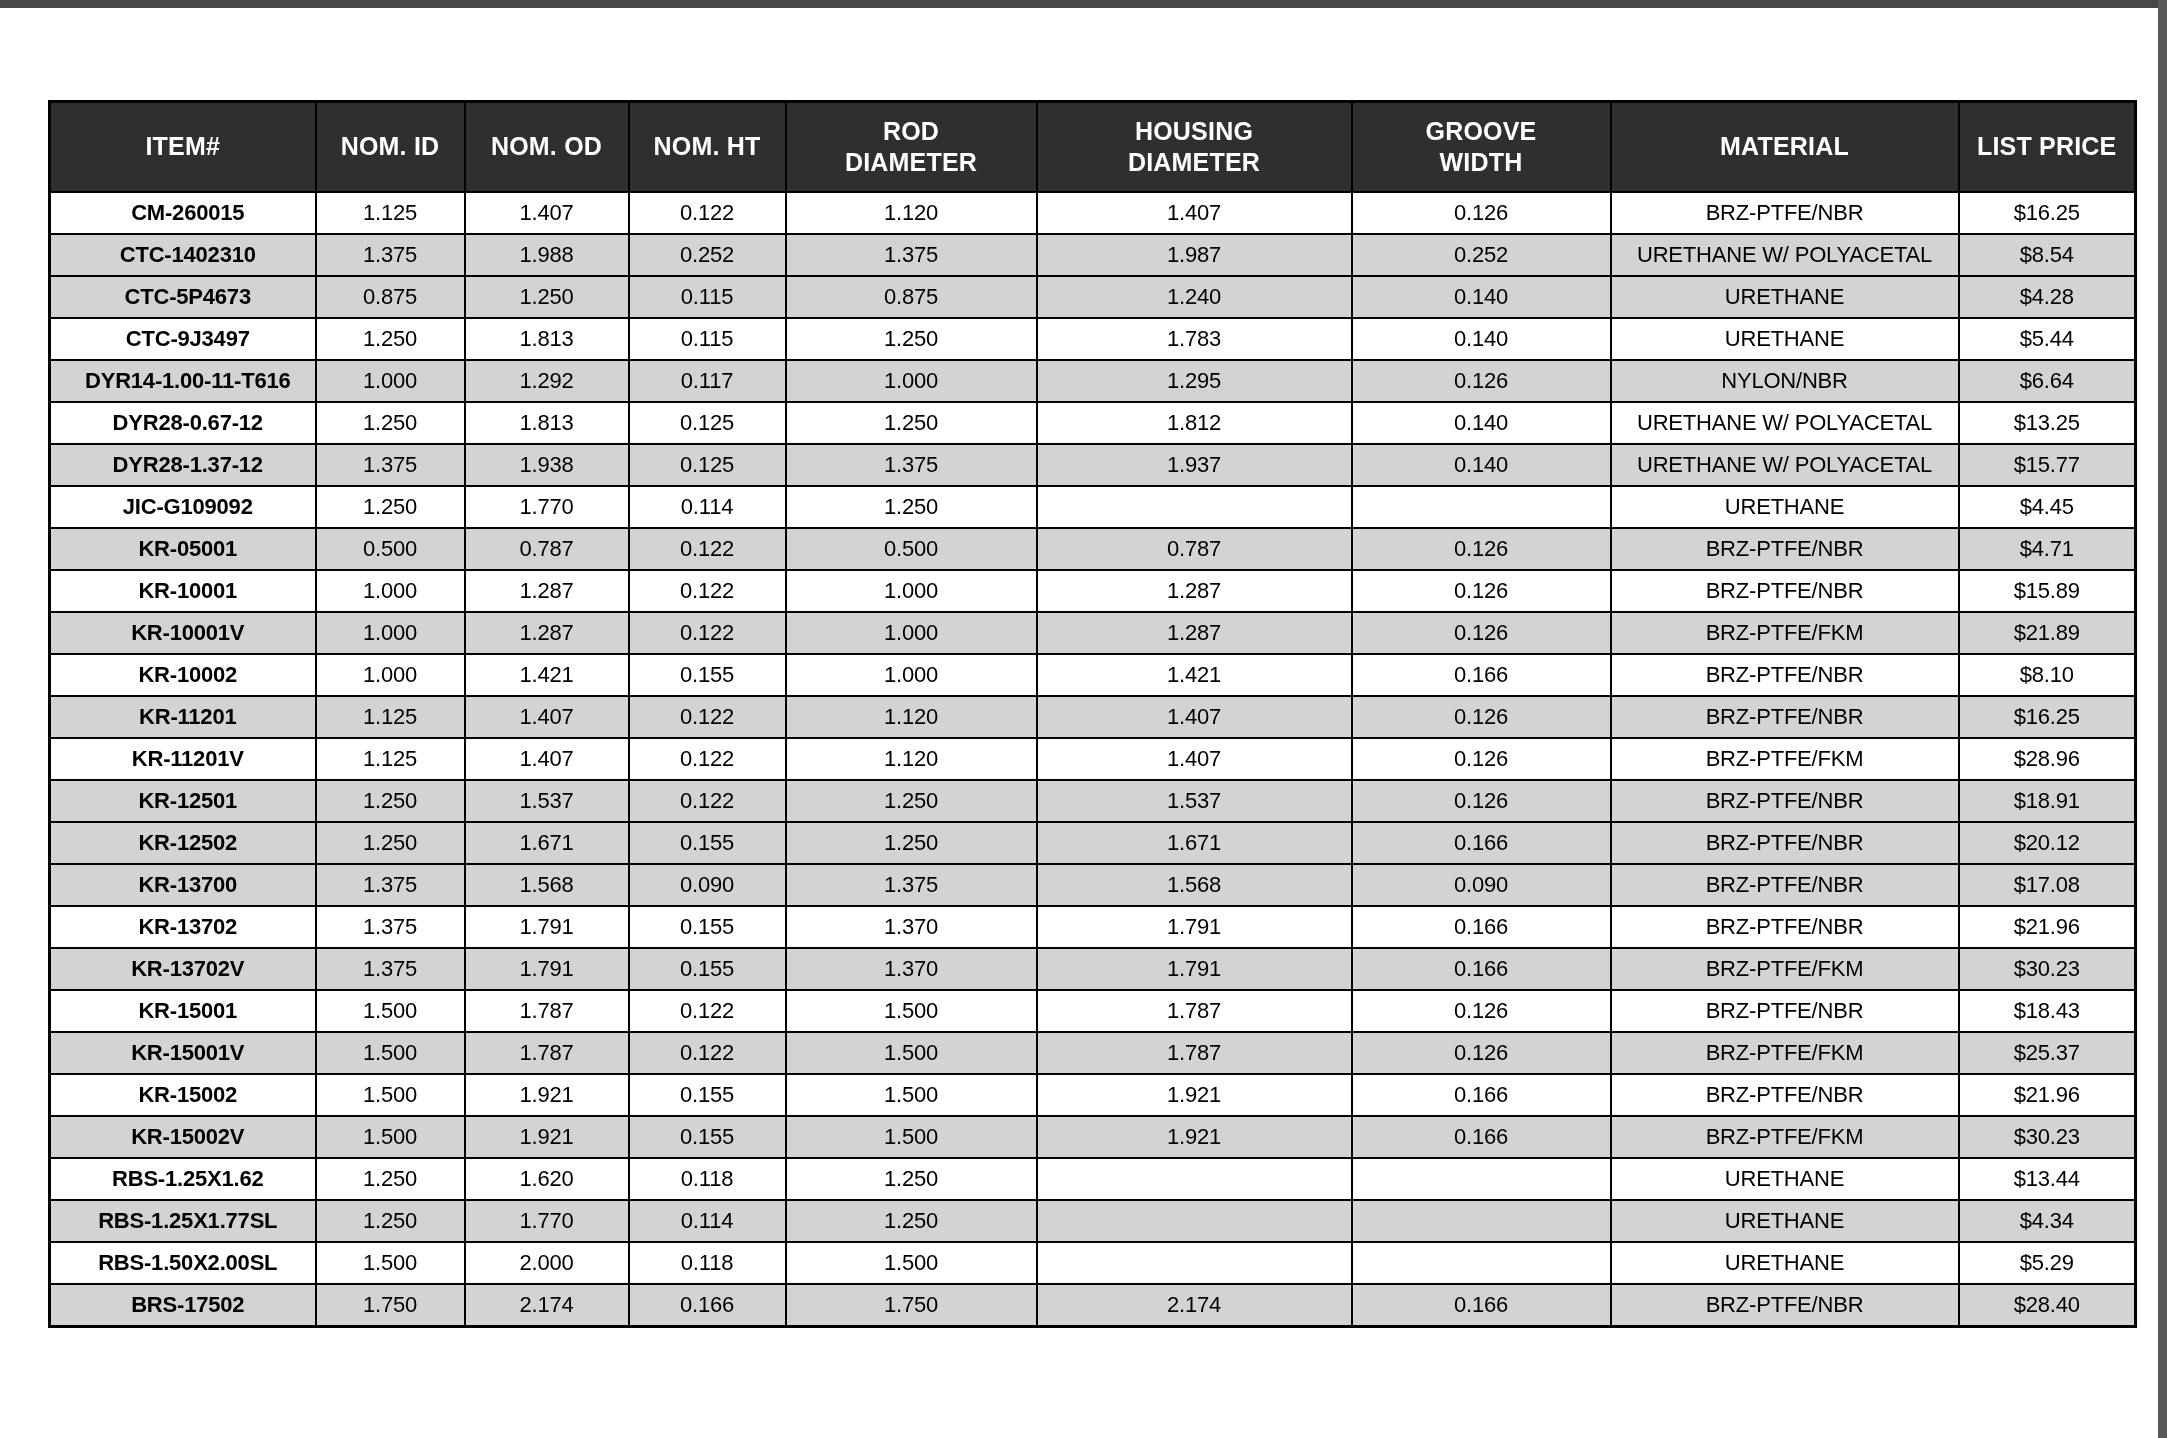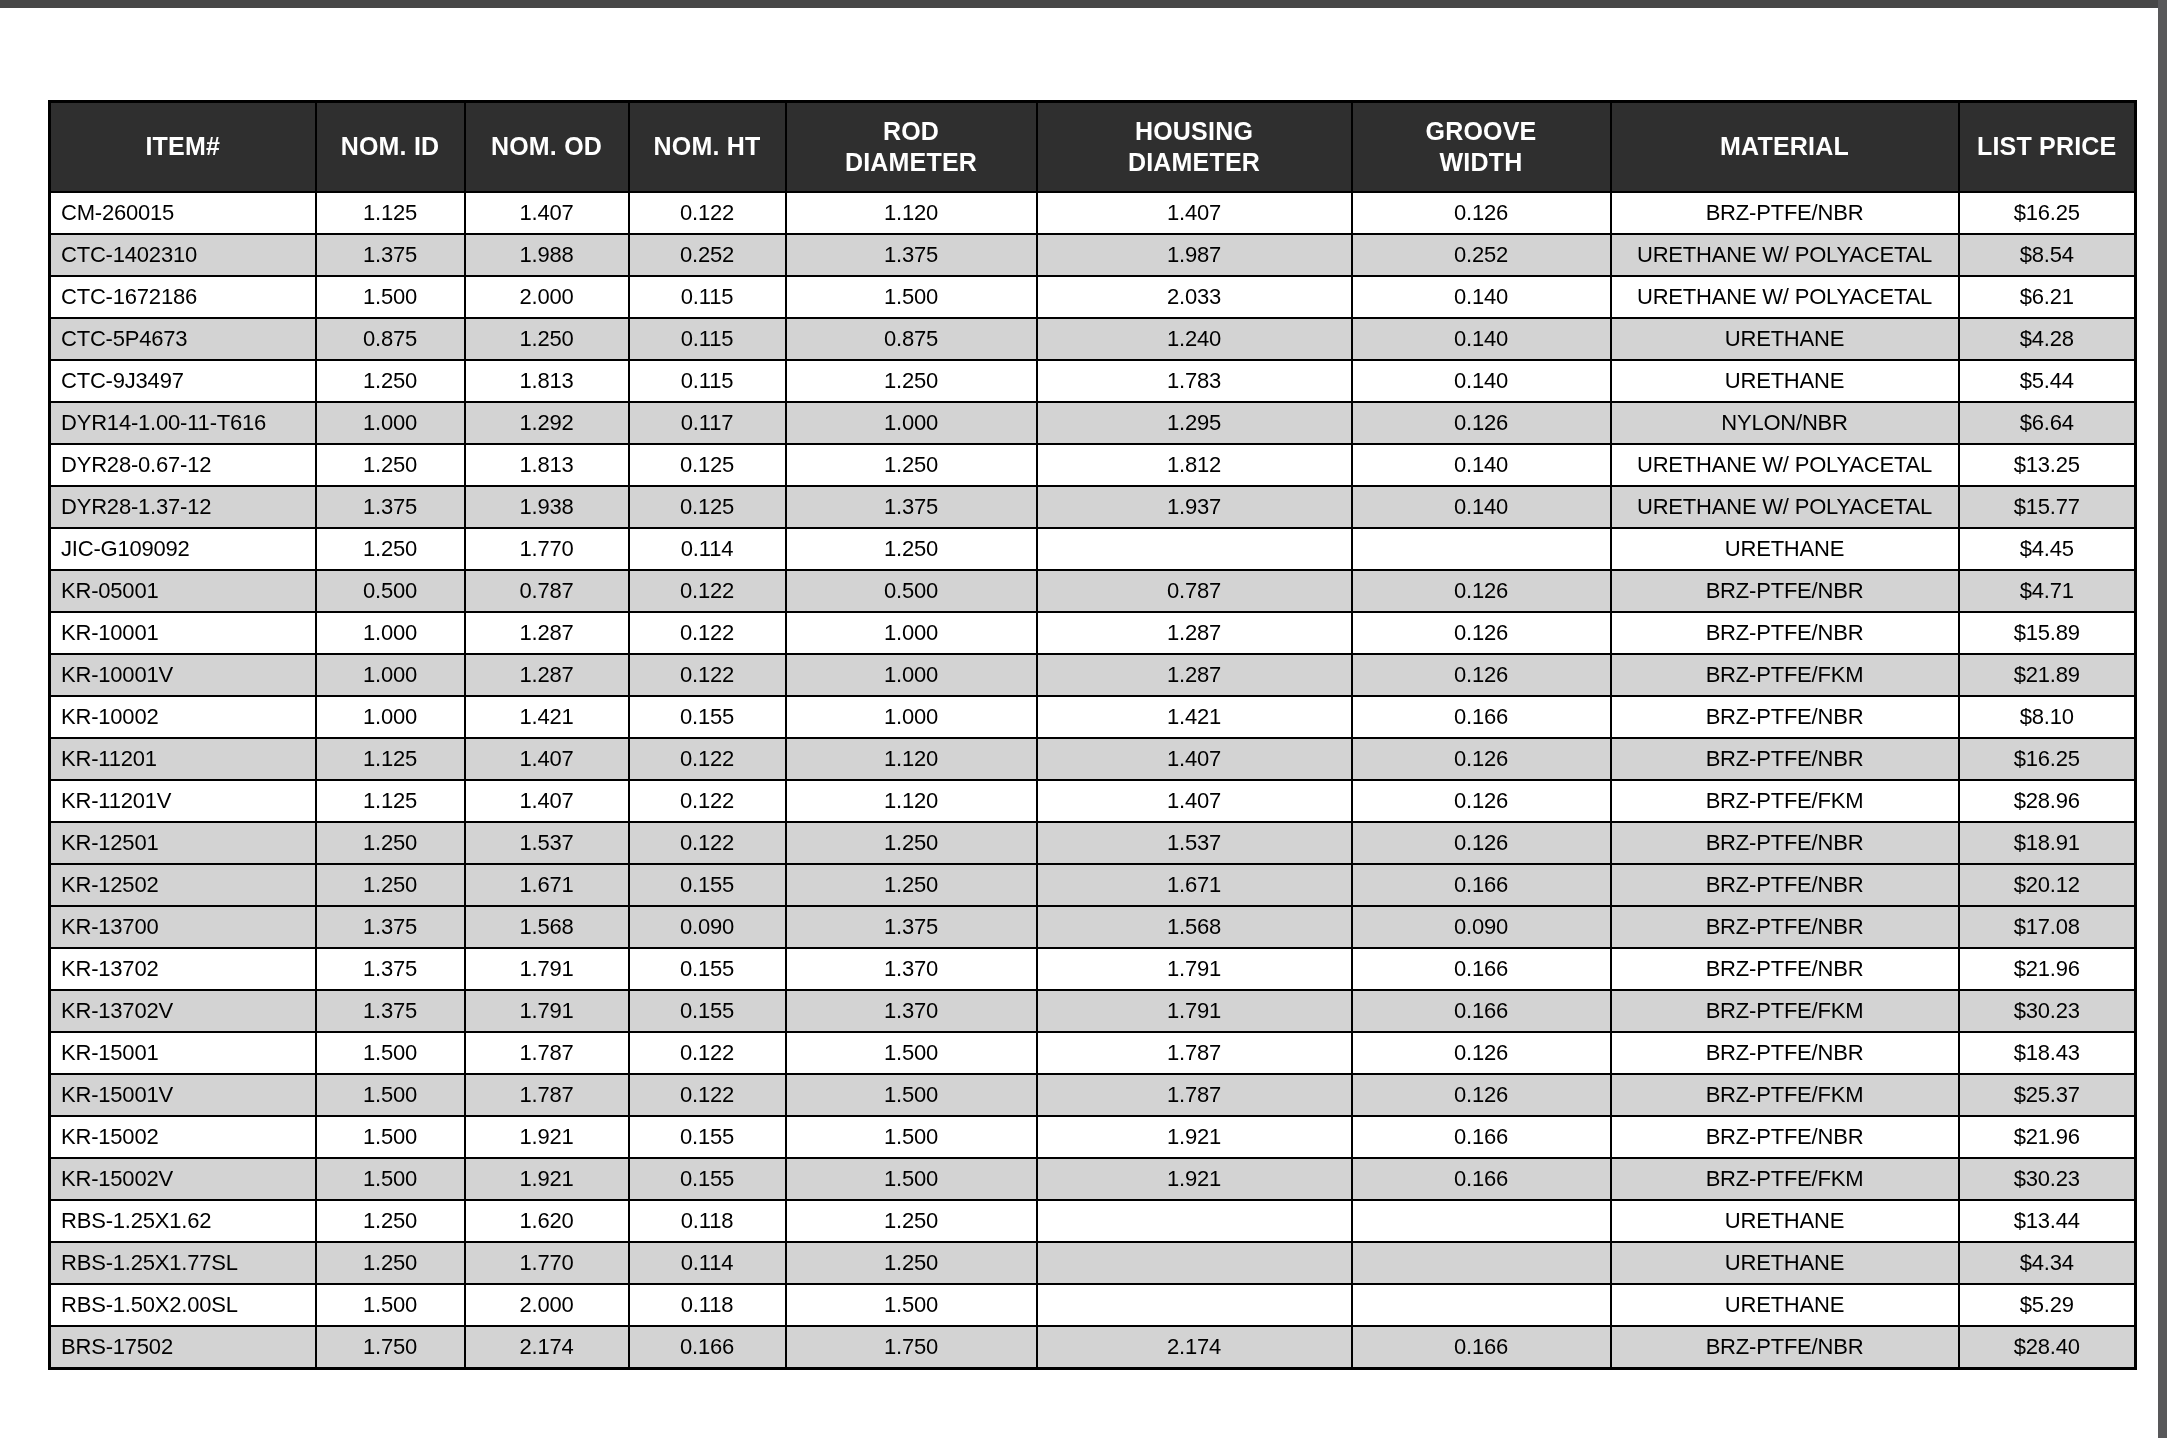--- a/index.html
+++ b/index.html
@@ -53,21 +53,21 @@
   td {
     height: 40px;
     font-size: 22px;
     color: #000000;
     text-align: center;
     vertical-align: middle;
     background: #ffffff;
     letter-spacing: -0.2px;
   }
   tr.alt td { background: #d3d3d3; }
-  td.col-0 { text-align: left; padding-left: 10px; }
+  td.col-0 { text-align: center; padding-left: 10px; font-weight: bold; }
 </style>
 </head>
 <body>
 
 <div class="top-edge"></div>
 <div class="right-edge"></div>
 
 <div class="table-clip">
   <table class="price-table">
     <colgroup id="cols">
@@ -113,31 +113,20 @@
           <td class="col-0">CTC-1402310</td>
           <td class="col-1">1.375</td>
           <td class="col-2">1.988</td>
           <td class="col-3">0.252</td>
           <td class="col-4">1.375</td>
           <td class="col-5">1.987</td>
           <td class="col-6">0.252</td>
           <td class="col-7">URETHANE W/ POLYACETAL</td>
           <td class="col-8">$8.54</td>
         </tr>
-        <tr>
-          <td class="col-0">CTC-1672186</td>
-          <td class="col-1">1.500</td>
-          <td class="col-2">2.000</td>
-          <td class="col-3">0.115</td>
-          <td class="col-4">1.500</td>
-          <td class="col-5">2.033</td>
-          <td class="col-6">0.140</td>
-          <td class="col-7">URETHANE W/ POLYACETAL</td>
-          <td class="col-8">$6.21</td>
-        </tr>
         <tr class="alt">
           <td class="col-0">CTC-5P4673</td>
           <td class="col-1">0.875</td>
           <td class="col-2">1.250</td>
           <td class="col-3">0.115</td>
           <td class="col-4">0.875</td>
           <td class="col-5">1.240</td>
           <td class="col-6">0.140</td>
           <td class="col-7">URETHANE</td>
           <td class="col-8">$4.28</td>

